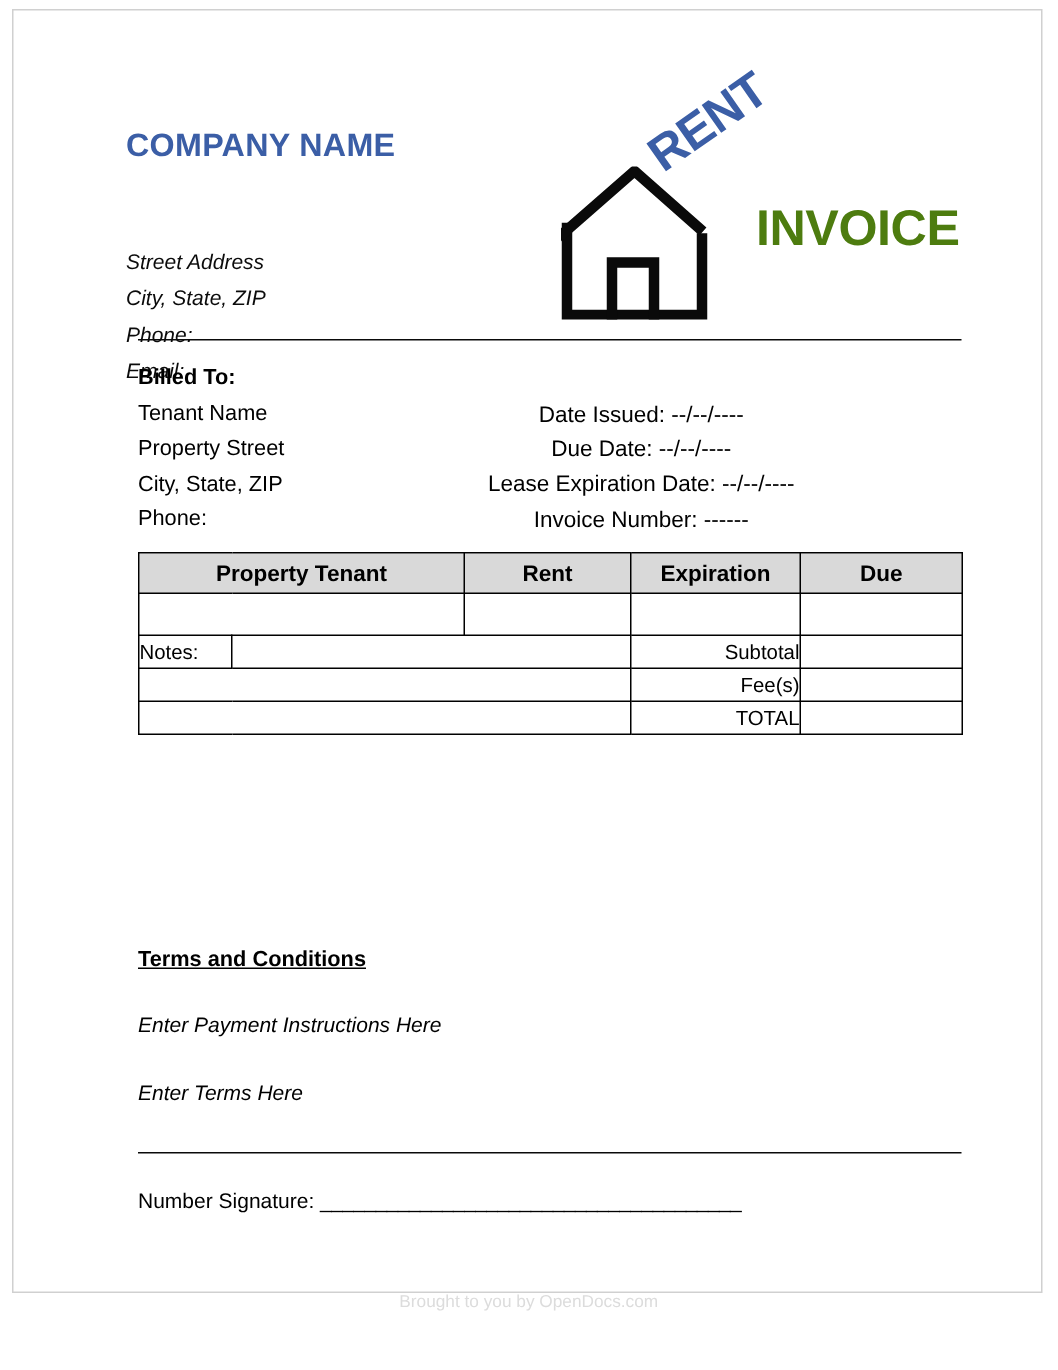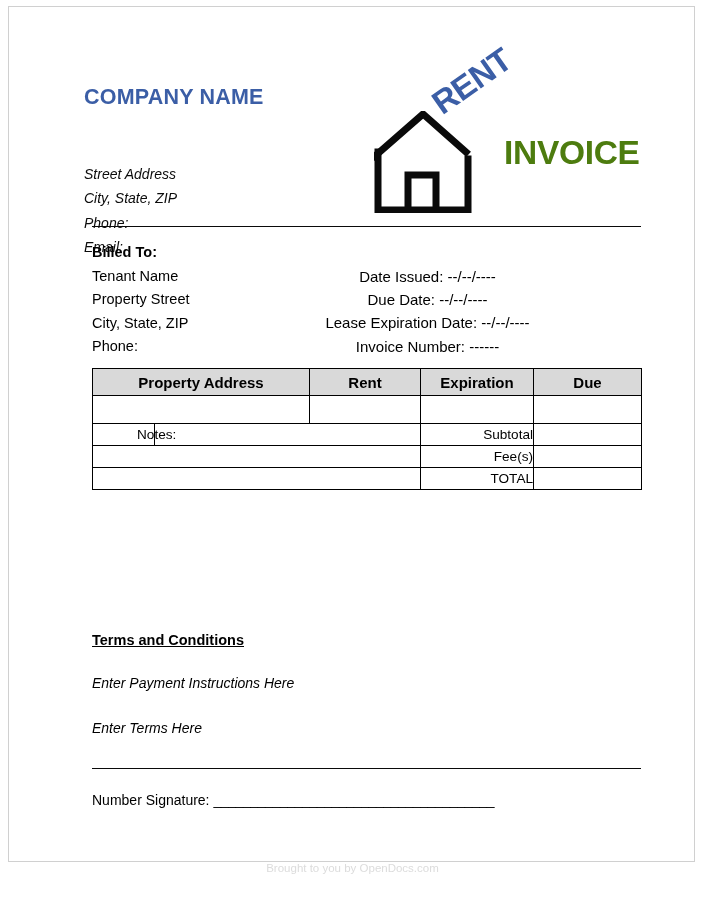--- a/index.html
+++ b/index.html
@@ -141,21 +141,21 @@
   }
   .tbl th {
     background: #d9d9d9;
     height: 26px;
     font-size: 15px;
     font-weight: bold;
     text-align: center;
     vertical-align: middle;
   }
   .row-blank td { height: 27px; }
-  .row-sum td { height: 21px; padding-left: 44px; }
+  .row-sum td { height: 21px; }
   .cell-pad-l {
     padding-left: 5px;
     font-size: 13.6px;
     vertical-align: middle;
   }
   .cell-label {
     text-align: right;
     padding-right: 5px;
     font-size: 13.6px;
     vertical-align: middle;
@@ -260,21 +260,21 @@
     <table class="tbl">
       <colgroup>
         <col style="width:62px">
         <col style="width:155px">
         <col style="width:111px">
         <col style="width:113px">
         <col style="width:108px">
       </colgroup>
       <tbody>
           <tr>
-        <th colspan="2">Property Address</th>
+        <th colspan="2">Property Tenant</th>
         <th>Rent</th>
         <th>Expiration</th>
         <th>Due</th>
       </tr>
       <tr class="row-blank">
         <td colspan="2" class="cell-pad-l"></td>
         <td class="cell-pad-l"></td>
         <td class="cell-pad-l"></td>
         <td class="cell-pad-l"></td>
       </tr>

